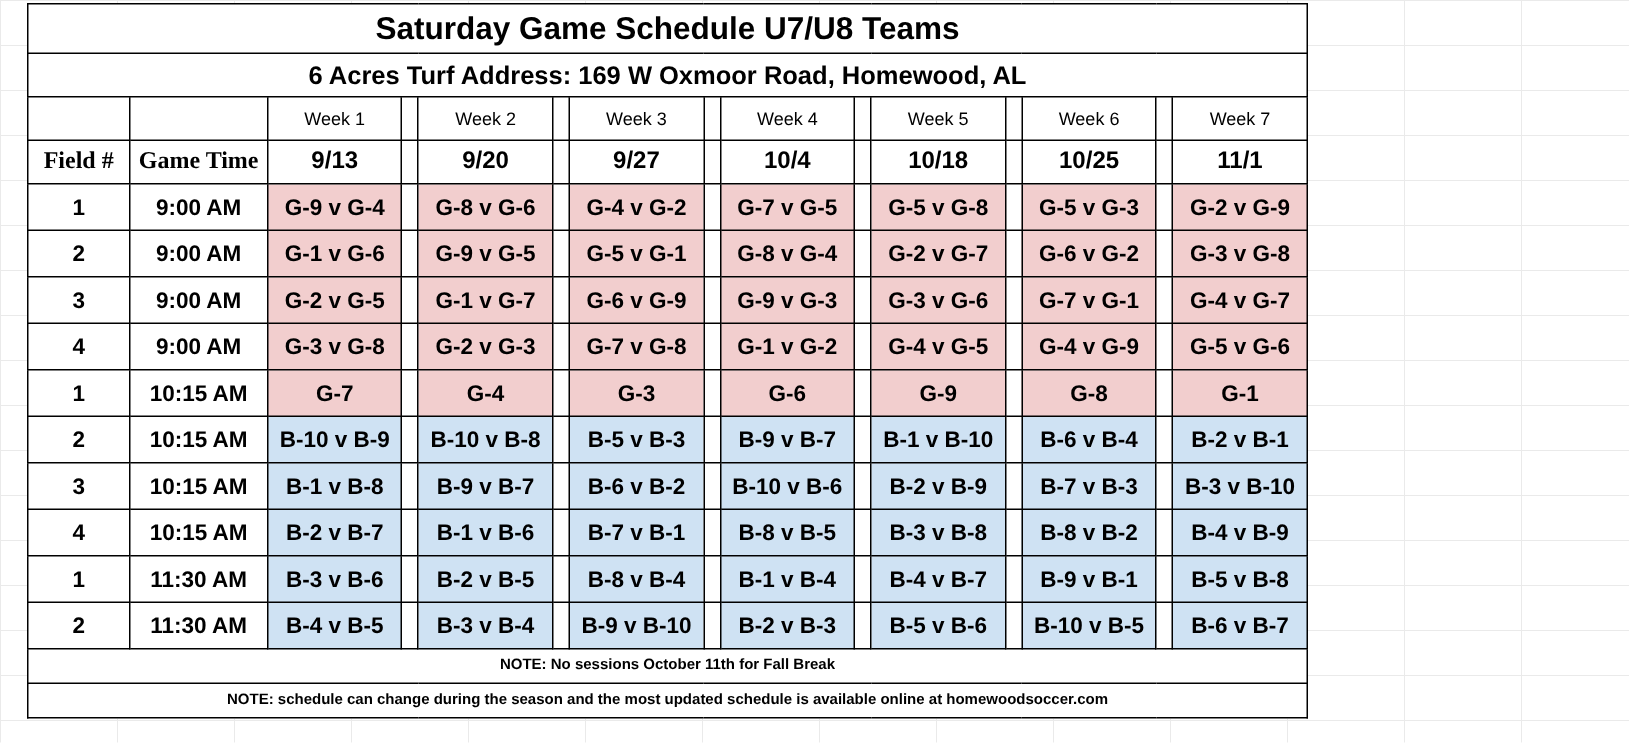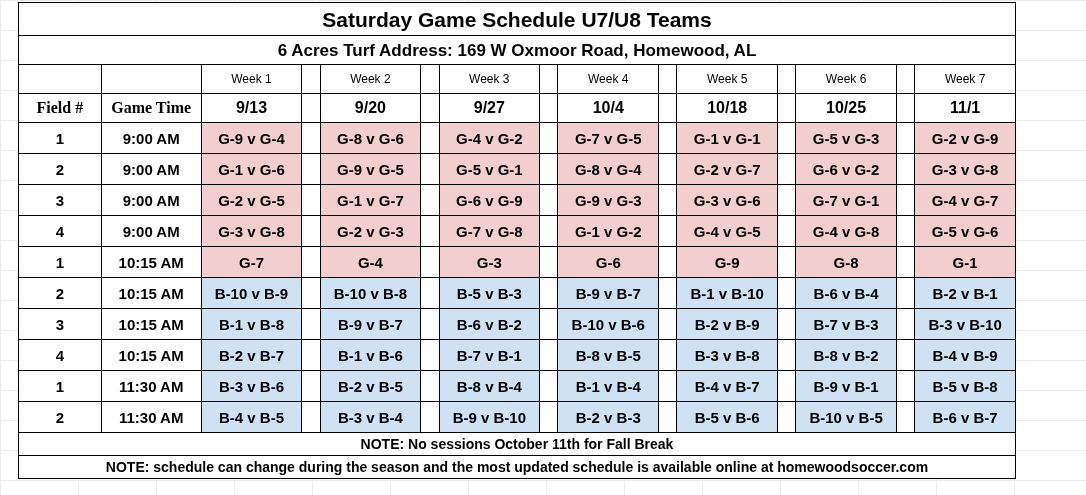--- a/index.html
+++ b/index.html
@@ -4,21 +4,21 @@
 <style>
   html,body{margin:0;padding:0;}
   body{
     width:1086px;height:495px;
     background:#ffffff;
     font-family:"Liberation Sans", sans-serif;
     color:#000;
     overflow:hidden;
   }
   #sheet{
-    position:absolute;left:0;top:0;width:1016px;height:495px;
+    position:absolute;left:0;top:0;width:872px;height:495px;
     background:#ffffff;
   }
   
   .bg-grid{
     position:absolute;left:0;top:0;width:1086px;height:495px;
     background-image:
       linear-gradient(to right,#d9d9d9 1px,transparent 1px),
       linear-gradient(to bottom,#d9d9d9 1px,transparent 1px);
     background-size:78px 30px;
     opacity:.55;
@@ -55,21 +55,21 @@
   tr.note-row td{height:22px;}
 
   
   .t-title{font-size:21px;font-weight:bold;}
   .t-sub{font-size:17px;font-weight:bold;}
   .t-addr{font-size:17px;font-weight:bold;}
   .t-week{font-size:12px;font-weight:normal;}
   .t-date{font-size:16px;font-weight:bold;margin-top:30px;}
   .t-hdr{font-size:16px;font-weight:bold;font-family:Liberation Serif, serif;}
   .t-cell{font-size:15px;font-weight:bold;}
-  .t-note{font-size:14px;font-weight:bold;}
+  .t-note{font-size:10px;font-weight:bold;}
 
   .girls{background:#f2cece !important;}
   .boys{background:#cfe2f3 !important;}
   .gap{background:#fff !important;}
   .blank{background:#fff !important;}
 </style>
 </head>
 <body>
 
 <div id="sheet">
@@ -138,21 +138,21 @@
           <td class="t-cell">1</td>
           <td class="t-cell">9:00 AM</td>
           <td class="t-cell girls">G-9 v G-4</td>
           <td class="gap"></td>
           <td class="t-cell girls">G-8 v G-6</td>
           <td class="gap"></td>
           <td class="t-cell girls">G-4 v G-2</td>
           <td class="gap"></td>
           <td class="t-cell girls">G-7 v G-5</td>
           <td class="gap"></td>
-          <td class="t-cell girls">G-1 v G-1</td>
+          <td class="t-cell girls">G-5 v G-8</td>
           <td class="gap"></td>
           <td class="t-cell girls">G-5 v G-3</td>
           <td class="gap"></td>
           <td class="t-cell girls">G-2 v G-9</td>
         </tr>
         <tr class="game-row">
           <td class="t-cell">2</td>
           <td class="t-cell">9:00 AM</td>
           <td class="t-cell girls">G-1 v G-6</td>
           <td class="gap"></td>
@@ -191,21 +191,21 @@
           <td class="t-cell girls">G-3 v G-8</td>
           <td class="gap"></td>
           <td class="t-cell girls">G-2 v G-3</td>
           <td class="gap"></td>
           <td class="t-cell girls">G-7 v G-8</td>
           <td class="gap"></td>
           <td class="t-cell girls">G-1 v G-2</td>
           <td class="gap"></td>
           <td class="t-cell girls">G-4 v G-5</td>
           <td class="gap"></td>
-          <td class="t-cell girls">G-4 v G-8</td>
+          <td class="t-cell girls">G-4 v G-9</td>
           <td class="gap"></td>
           <td class="t-cell girls">G-5 v G-6</td>
         </tr>
         <tr class="game-row">
           <td class="t-cell">1</td>
           <td class="t-cell">10:15 AM</td>
           <td class="t-cell girls">G-7</td>
           <td class="gap"></td>
           <td class="t-cell girls">G-4</td>
           <td class="gap"></td>

